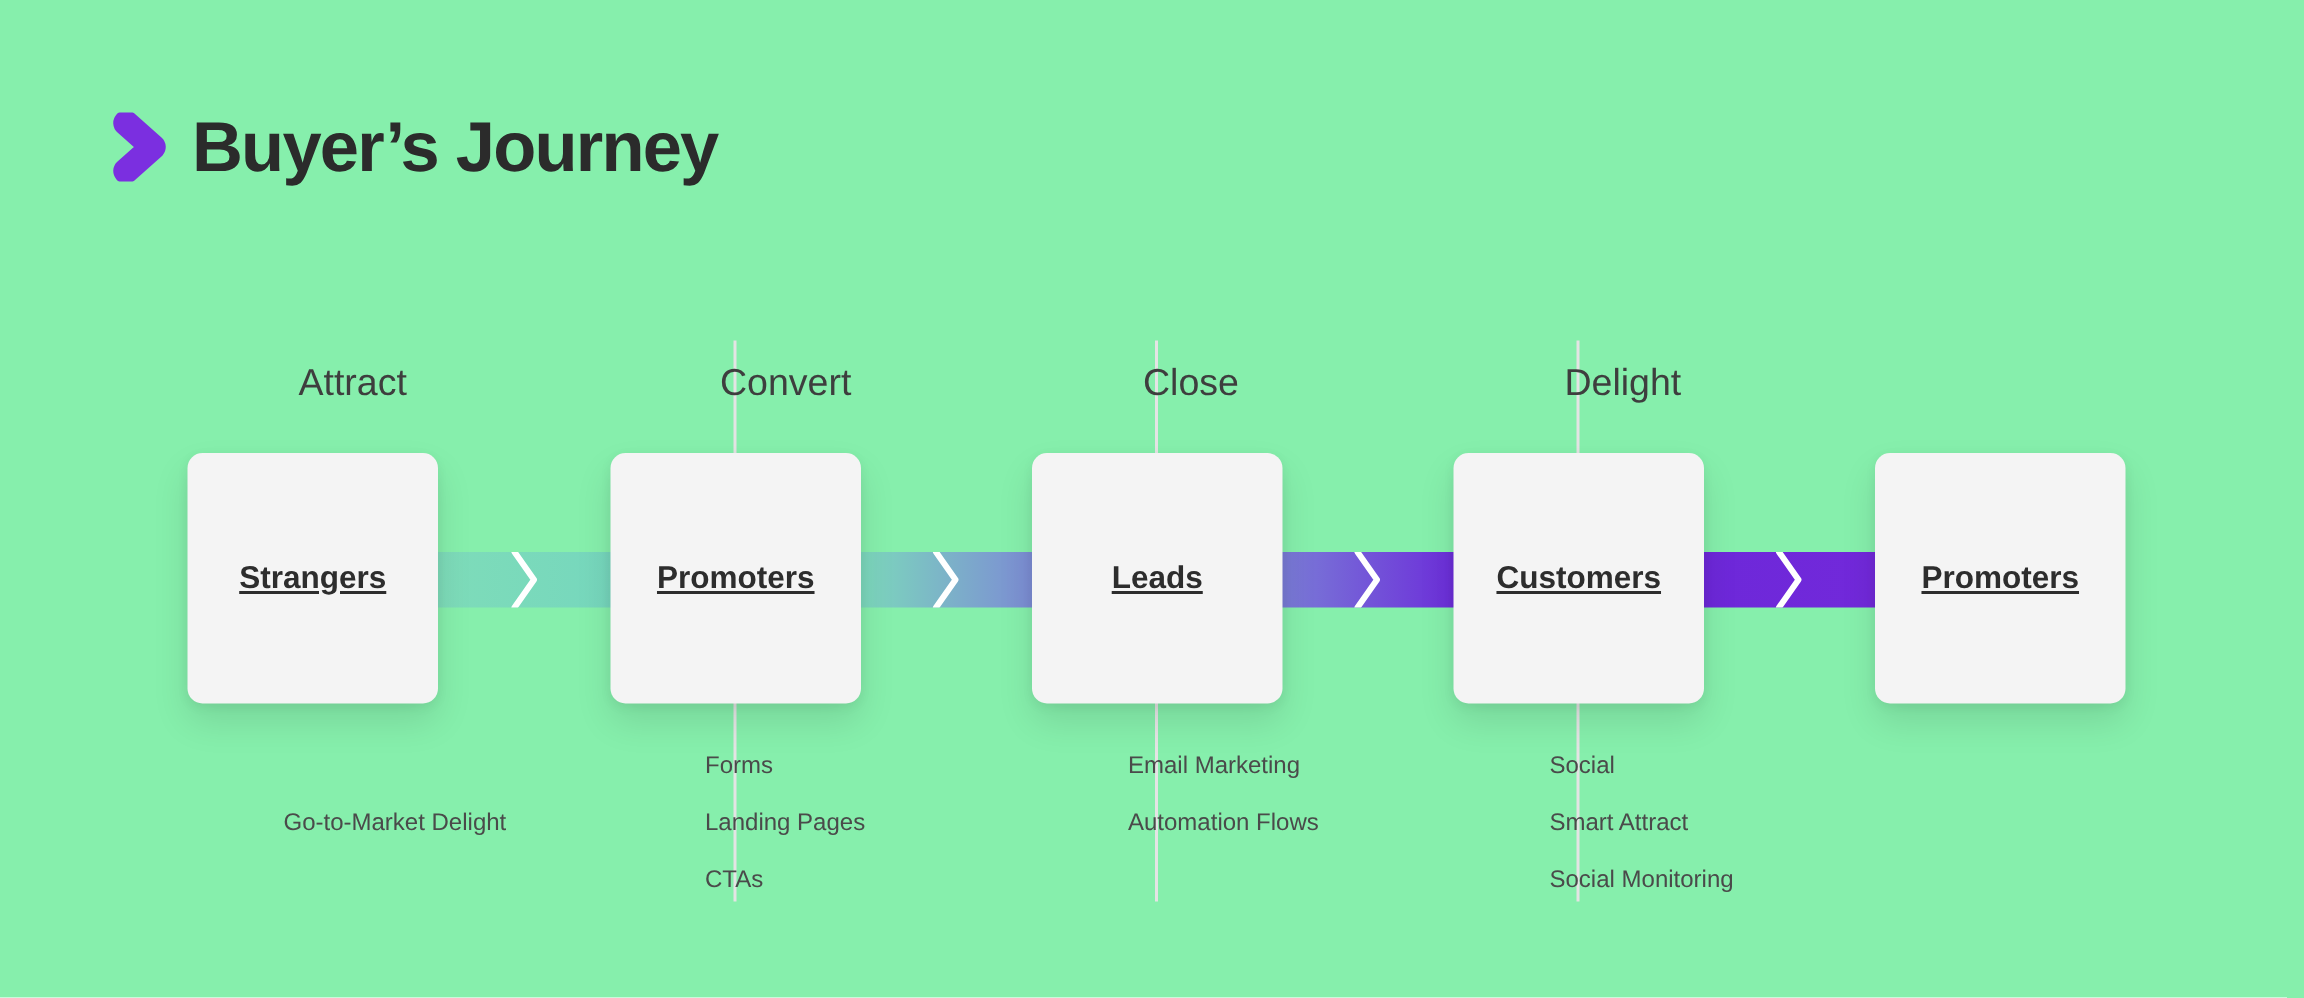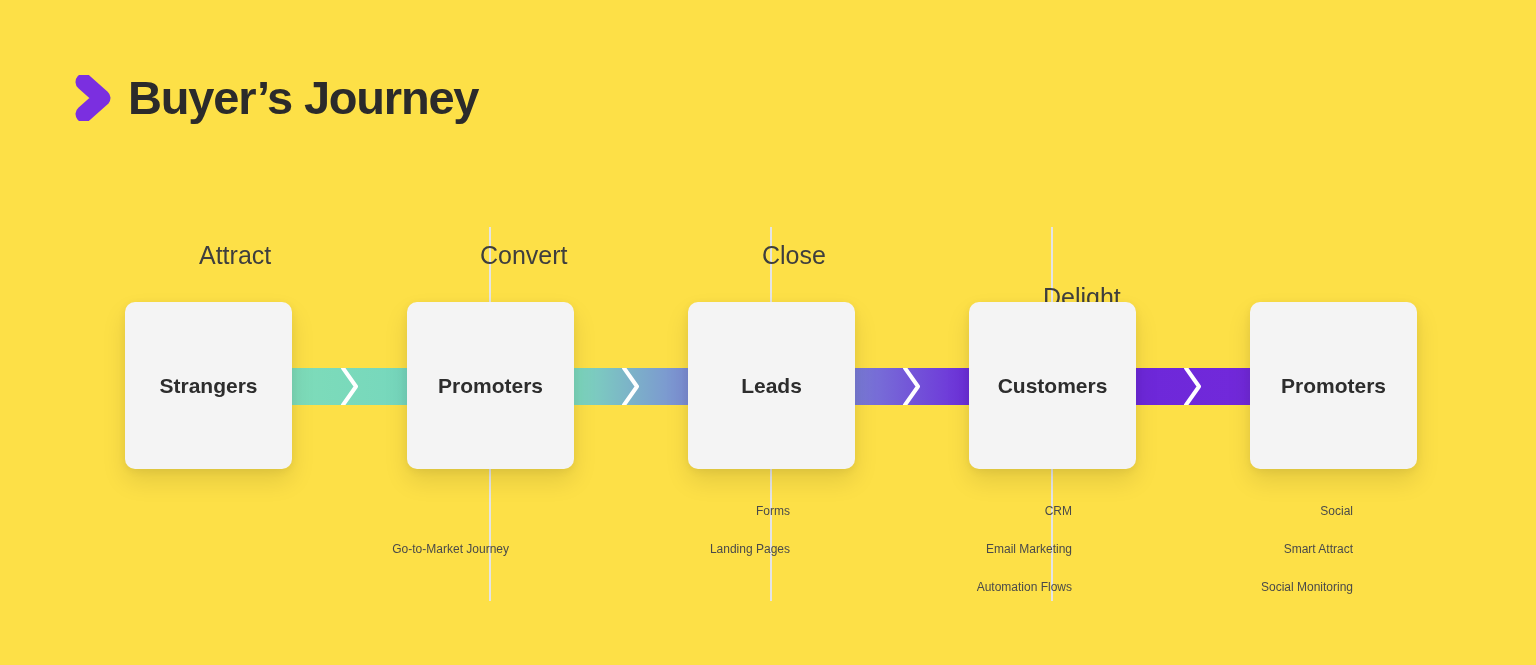--- a/index.html
+++ b/index.html
@@ -1,19 +1,19 @@
 <!DOCTYPE html>
 <html><head>
 <meta charset="utf-8">
 <style>
   html,body{margin:0;padding:0;background:#ffffff;}
   .canvas{
     position:relative;
     width:1536px;height:665px;
-    background:#fde047;
+    background:#86efac;
     overflow:hidden;
     font-family:"Liberation Sans",sans-serif;
   }
   
   .title-row{
     position:absolute;left:73px;top:70px;
     display:flex;align-items:center;gap:15px;
   }
   .title-icon{display:inline-flex;}
   .title-icon svg polyline{stroke:var(--accent,#7b2fe0);}
@@ -28,51 +28,51 @@
     background:var(--divider,#e4e4e4);
     z-index:0;
   }
   .d1{left:489px;} .d2{left:770px;} .d3{left:1051px;}
   
   .phase-label{
     position:absolute;top:241px;width:300px;
     text-align:left;
     font-size:25px;color:var(--phase-text,#3e3e3e);
   }
-  .p0{left:199px;} .p1{left:480px;} .p2{left:762px;} .p3{left:1043px;margin-top:42px;}
+  .p0{left:199px;} .p1{left:480px;} .p2{left:762px;} .p3{left:1043px;}
   
   .stage-box{
     position:absolute;top:302px;width:167px;height:167px;
     background:var(--box-bg,#f4f4f4);
     border-radius:10px;
     box-shadow:0 12px 24px rgba(0,0,0,0.10),0 2px 8px rgba(0,0,0,0.06);
     display:flex;align-items:center;justify-content:center;
     z-index:2;
   }
   .stage-box span{
-    font-size:21px;font-weight:700;color:var(--stage-text,#2d2d2d);
+    font-size:21px;font-weight:700;color:var(--stage-text,#2d2d2d);text-decoration:underline;
   }
   .s0{left:125px;} .s1{left:407px;} .s2{left:688px;} .s3{left:969px;} .s4{left:1250px;}
   
   .arrow{
     position:absolute;top:368px;height:37px;
     background:linear-gradient(90deg,var(--from),var(--to));
     display:flex;align-items:center;justify-content:center;
     z-index:1;
   }
   .a0{left:290px;width:120px;}
   .a1{left:571px;width:120px;}
   .a2{left:852px;width:120px;}
   .a3{left:1133px;width:120px;}
   .arrow svg{display:block;}
   
   .tools{
     position:absolute;width:320px;top:492px;
-    text-align:right;
-    font-size:12px;line-height:38px;
+    text-align:left;
+    font-size:16px;line-height:38px;
     color:var(--tool-text,#4a4a4a);
   }
   .t0{left:189px;top:530px;}
   .t1{left:470px;} .t2{left:752px;} .t3{left:1033px;}
 </style>
 </head>
 <body>
 
 <div class="canvas" style="--accent: #7B2FE0; --box-bg: #F4F4F4; --divider: #E4E4E4; --title-text: #2B2B2B; --phase-text: #3E3E3E; --stage-text: #2D2D2D; --tool-text: #4A4A4A;">
 
@@ -125,28 +125,28 @@
     <span>Leads</span>
   </div>
   <div class="stage-box s3">
     <span>Customers</span>
   </div>
   <div class="stage-box s4">
     <span>Promoters</span>
   </div>
 
   <div class="tools t0">
-    <div class="tool">Go-to-Market Journey</div>
+    <div class="tool">Go-to-Market Delight</div>
   </div>
   <div class="tools t1">
     <div class="tool">Forms</div>
     <div class="tool">Landing Pages</div>
+    <div class="tool">CTAs</div>
   </div>
   <div class="tools t2">
-    <div class="tool">CRM</div>
     <div class="tool">Email Marketing</div>
     <div class="tool">Automation Flows</div>
   </div>
   <div class="tools t3">
     <div class="tool">Social</div>
     <div class="tool">Smart Attract</div>
     <div class="tool">Social Monitoring</div>
   </div>
 
 </div>

